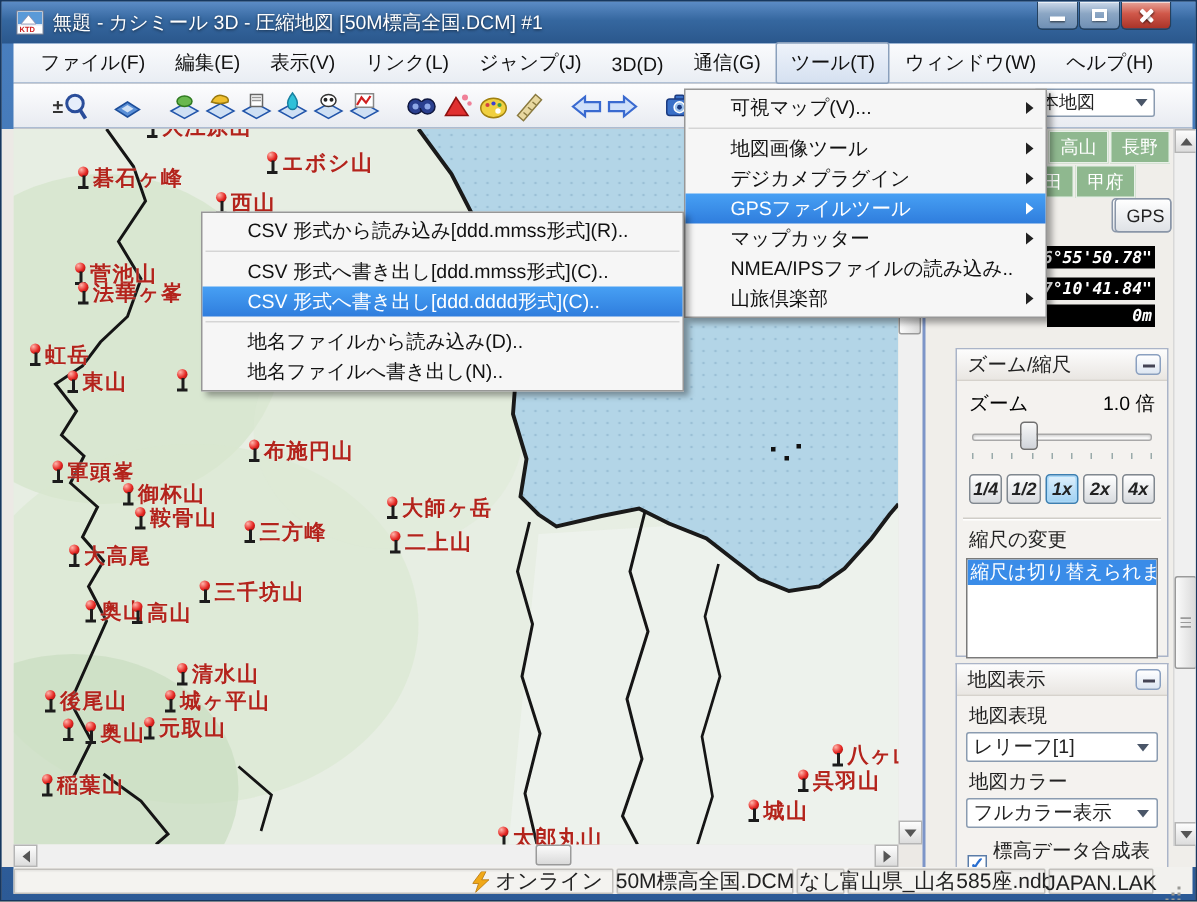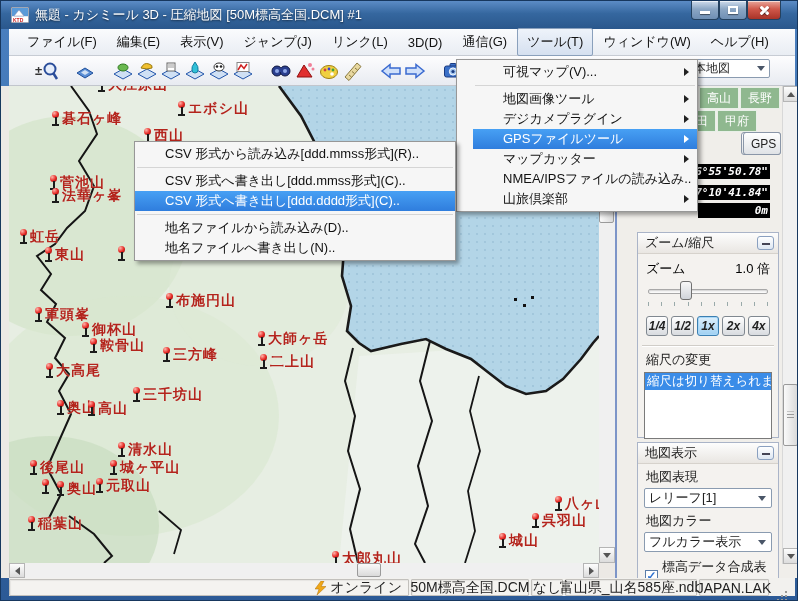--- a/index.html
+++ b/index.html
@@ -113,21 +113,21 @@
   .side-vsb{position:absolute;left:165px;top:0;width:17px;height:478px;background:#f0f0f0;border-left:1px solid #d8d8d8;}
   
   .popup{position:absolute;background:#f6f6f6;border:1px solid #979797;box-shadow:3px 3px 4px rgba(0,0,0,.35);
     z-index:50;font-size:13px;color:#111;padding:2px 0;}
   .mi{height:20px;display:flex;align-items:center;padding:0 8px 0 30px;position:relative;white-space:nowrap;}
   .mi.hl{background:linear-gradient(#47a0f4,#2f7ddd);color:#fff;}
   .subarrow{position:absolute;right:8px;top:6px;width:0;height:0;
     border-top:4px solid transparent;border-bottom:4px solid transparent;border-left:5px solid #222;}
   .mi.hl .subarrow{border-left-color:#fff;}
   .msep{height:1px;background:#d5d5d5;margin:3px 2px;}
-  .toolmenu{left:455px;top:58px;width:242px;z-index:55;padding-left:16px;}
+  .toolmenu{left:455px;top:58px;width:242px;z-index:55;}
   .gpsmenu{left:133px;top:140px;width:322px;z-index:60;}
   
   .statusbar{position:absolute;left:8px;top:577px;width:786px;height:18px;background:#f2f1ee;
     display:flex;align-items:stretch;font-size:14px;color:#222;padding-top:1px;}
   .ssec{border:1px solid #c2c0bc;border-radius:1px;background:#f4f3f0;display:flex;align-items:center;
     padding:0 6px;margin-right:2px;white-space:nowrap;box-shadow:inset 1px 1px 1px rgba(0,0,0,.06);}
   .grip{width:16px;height:16px;margin-left:2px;position:relative;}
   .grip::before{content:"";position:absolute;right:2px;bottom:2px;width:2px;height:2px;background:#9a9a96;
     box-shadow:-4px 4px 0 #9a9a96,0 4px 0 #9a9a96,-8px 8px 0 #9a9a96,-4px 8px 0 #9a9a96,0 8px 0 #9a9a96;}
 </style>
@@ -158,22 +158,22 @@
           <i class="g-x1"></i>
           <i class="g-x2"></i>
         </div>
     </div>
   </div>
 
   <div class="menubar">
     <span class="mb-item">ファイル(F)</span>
     <span class="mb-item">編集(E)</span>
     <span class="mb-item">表示(V)</span>
+    <span class="mb-item">リンク(L)</span>
     <span class="mb-item">ジャンプ(J)</span>
-    <span class="mb-item">リンク(L)</span>
     <span class="mb-item">3D(D)</span>
     <span class="mb-item">通信(G)</span>
     <span class="mb-item pressed">ツール(T)</span>
     <span class="mb-item">ウィンドウ(W)</span>
     <span class="mb-item">ヘルプ(H)</span>
   </div>
 
   <div class="toolbar">
     <span class="tbtn">
       <svg width="24" height="22" viewBox="0 0 24 22">

